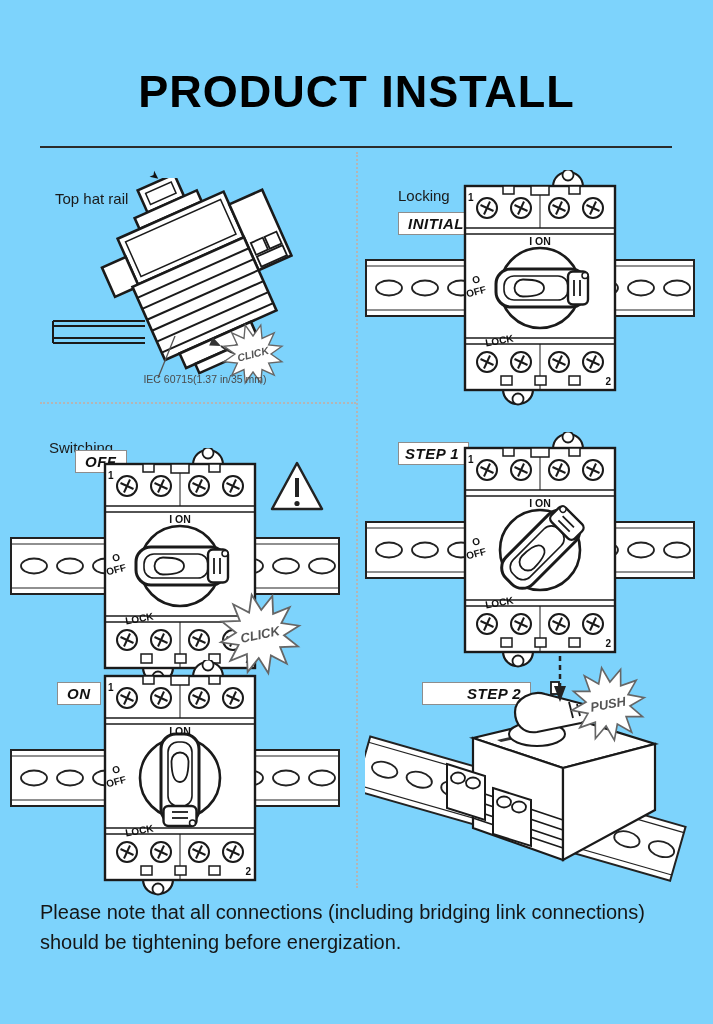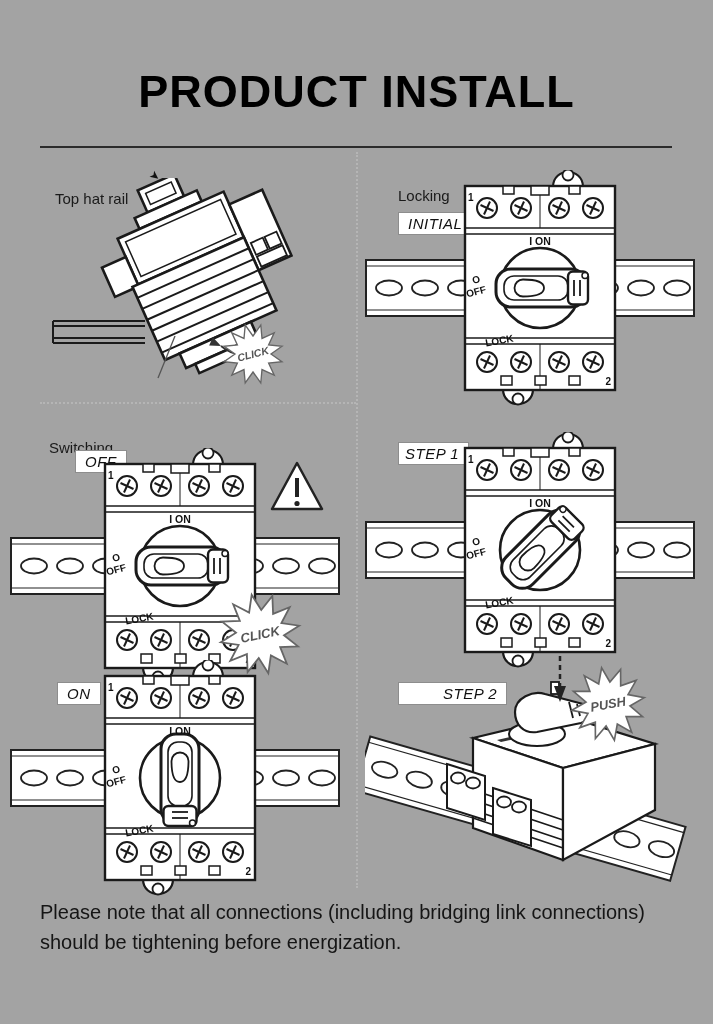--- a/index.html
+++ b/index.html
@@ -1,26 +1,26 @@
 <!DOCTYPE html>
 <html><head>
 <meta charset="utf-8">
 <style>
   html,body{margin:0;padding:0;background:#fff;}
-  .page{position:relative;width:713px;height:1024px;background:#a3a3a3;overflow:hidden;
+  .page{position:relative;width:713px;height:1024px;background:#7dd3fc;overflow:hidden;
         font-family:"Liberation Sans",sans-serif;color:#1a1a1a;}
   .title{position:absolute;top:66px;left:0;width:713px;text-align:center;
          font-size:45px;font-weight:bold;letter-spacing:1px;color:#000;}
   .rule{position:absolute;left:40px;top:146px;width:632px;border-top:2px solid #2b2b2b;}
   .vdiv{position:absolute;left:356px;top:152px;height:736px;border-left:2px dotted #b5b5b5;}
   .hdiv{position:absolute;left:40px;top:402px;width:316px;border-top:2px dotted #b5b5b5;}
   .heading{position:absolute;font-size:15px;color:#1a1a1a;margin-top:28px;}
   .arrow-glyph{position:absolute;font-size:12px;color:#111;transform:rotate(38deg);}
   .steplabel{position:absolute;border:1.5px solid #8d8d8d;background:#fff;padding:2px 9px;
-             font-size:15px;font-style:italic;font-weight:normal;letter-spacing:.5px;color:#111;}
+             font-size:15px;font-style:italic;font-weight:bold;letter-spacing:.5px;color:#111;}
   .fig{position:absolute;}
   .caption{position:absolute;left:75px;top:373px;width:260px;text-align:center;
            font-size:10.5px;color:#4a4a4a;}
   .note{position:absolute;left:40px;top:897px;width:655px;font-size:20px;
         line-height:1.5;color:#151515;}
   svg text{font-family:"Liberation Sans",sans-serif;}
   .mark{font-weight:bold;fill:#111;}
   .tnum{font-weight:bold;fill:#111;}
   .burst-t{font-style:italic;font-weight:bold;fill:#555;}
 </style>
@@ -102,21 +102,21 @@
 
   <div class="heading" style="left:55px;top:162px;">Top hat rail</div>
   <span class="arrow-glyph" style="left:150px;top:169px;">➤</span>
   <div class="heading" style="left:398px;top:159px;">Locking</div>
   <div class="heading" style="left:49px;top:411px;">Switching</div>
 
   <div class="steplabel" style="left:398px;top:212px;">INITIAL</div>
   <div class="steplabel" style="left:75px;top:450px;">OFF</div>
   <div class="steplabel" style="left:398px;top:442px;padding-left:6px;">STEP 1</div>
   <div class="steplabel" style="left:57px;top:682px;">ON</div>
-  <div class="steplabel" style="left:398px;top:682px;padding-left:44px;">STEP 2</div>
+  <div class="steplabel" style="left:422px;top:682px;padding-left:44px;">STEP 2</div>
 
   <svg class="fig" style="left:45px;top:178px;" width="310" height="215" viewBox="0 0 310 215">
     <g stroke="#1a1a1a" fill="none" stroke-width="2">
       <line x1="8" y1="143" x2="100" y2="143"></line>
         <line x1="8" y1="148" x2="100" y2="148"></line>
       <line x1="8" y1="160" x2="100" y2="160"></line>
         <line x1="8" y1="165" x2="100" y2="165"></line>
       <line x1="8" y1="143" x2="8" y2="165"></line>
     </g>
     <g transform="translate(150,92) rotate(-24)">
@@ -147,20 +147,21 @@
       </g>
     </g>
     <line x1="130" y1="158" x2="113" y2="200" stroke="#555" stroke-width="1.3"></line>
     <path d="M215,168 C202,180 188,178 176,168" fill="none" stroke="#333" stroke-width="1.8"></path>
     <polygon points="0,0 11,4.5 11,-4.5" transform="translate(176,168) rotate(205)" fill="#333"></polygon>
     <g transform="translate(208,176) rotate(-15) scale(0.75)">
       <use href="#g-burst"></use>
       <text class="burst-t" y="5" text-anchor="middle" font-size="14">CLICK</text>
     </g>
   </svg>
+  <div class="caption">IEC 60715(1.37 in/35 mm)</div>
 
   <svg class="fig" style="left:365px;top:170px;" width="330" height="245" viewBox="0 0 330 245">
     <use href="#g-rail" transform="translate(0,89)"></use>
     <g transform="translate(100,0)">
       <use href="#g-device"></use>
       <g transform="translate(75,118) rotate(0)">
           <use href="#g-grip"></use>
         </g>
       <text class="mark" x="75" y="75" text-anchor="middle" font-size="10.5">I ON</text>
       <text class="mark" x="12" y="113" text-anchor="middle" font-size="10" transform="rotate(-15 12 113)">O</text>

